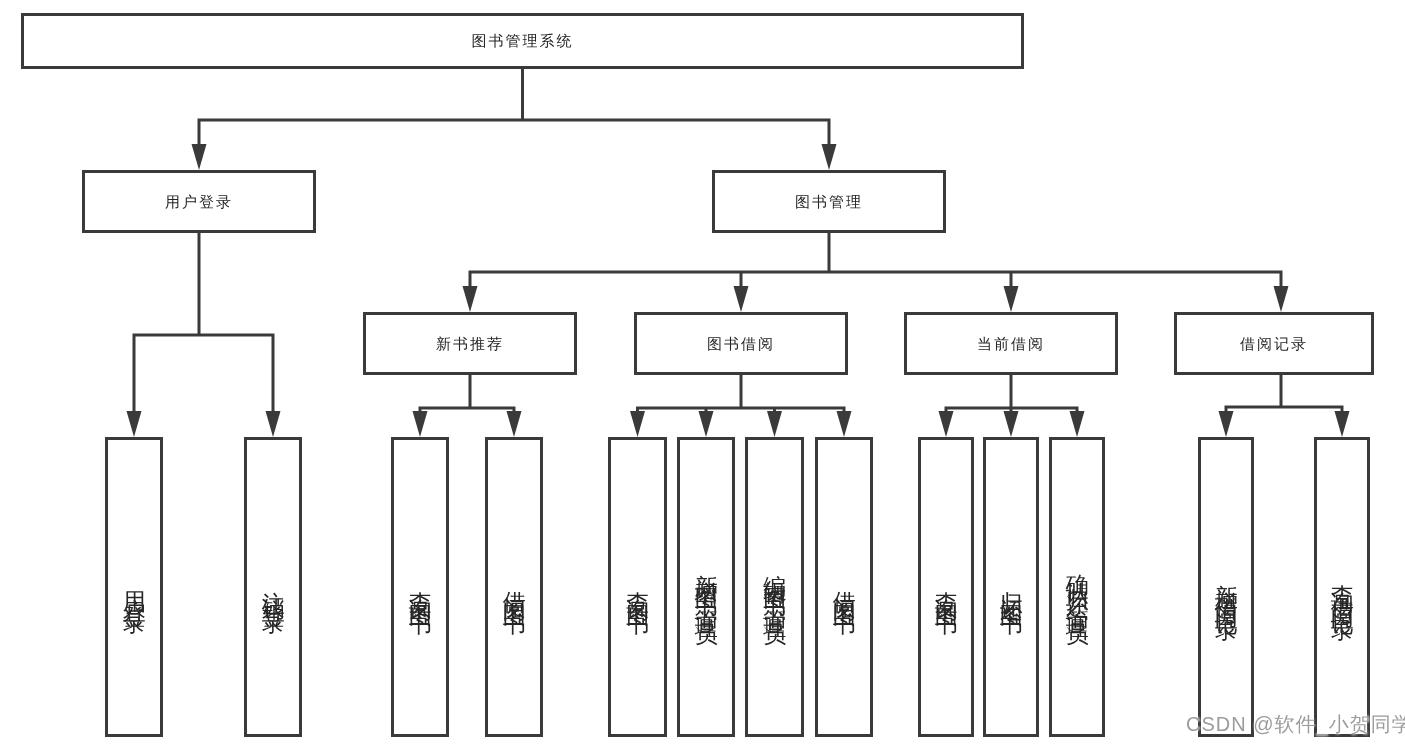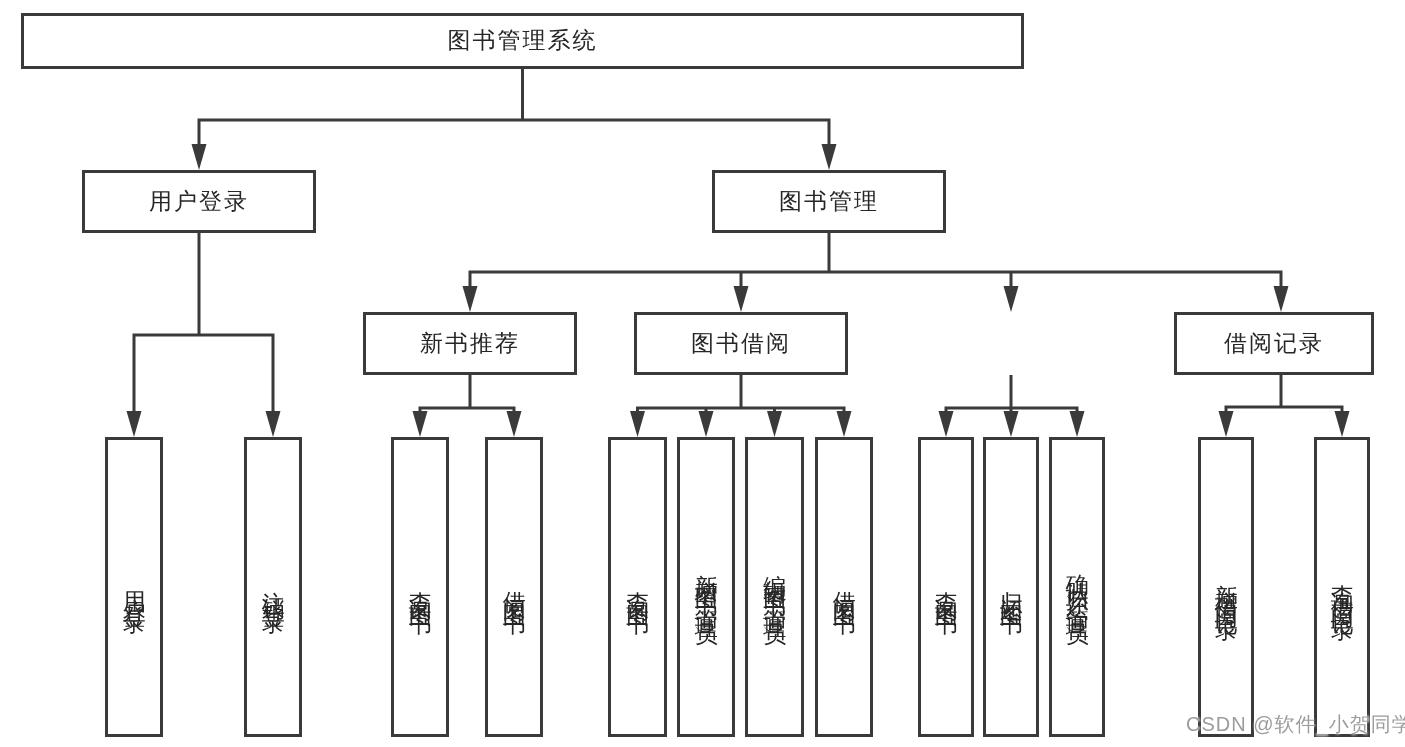--- a/index.html
+++ b/index.html
@@ -13,21 +13,21 @@
   .edges{position:absolute;left:0;top:0;z-index:1;}
   .node{
     position:absolute;
     z-index:2;
     box-sizing:border-box;
     background:#ffffff;
     border:3px solid #3a3a3a;
     display:flex;
     align-items:center;
     justify-content:center;
-    font-size:23px;
+    font-size:15px;
     letter-spacing:2px;
     color:#262626;
     text-align:center;
     line-height:1.2;
   }
   .leaf{
     writing-mode:vertical-rl;
     text-orientation:mixed;
     letter-spacing:7px;
     font-size:23px;
@@ -96,20 +96,21 @@
     </g>
   </svg>
 
   <div class="node" style="left:21px;top:13px;width:1003px;height:56px;">图书管理系统</div>
 
   <div class="node" style="left:82px;top:170px;width:234px;height:63px;">用户登录</div>
   <div class="node" style="left:712px;top:170px;width:234px;height:63px;">图书管理</div>
 
   <div class="node" style="left:634px;top:312px;width:214px;height:63px;">图书借阅</div>
   <div class="node" style="left:363px;top:312px;width:214px;height:63px;">新书推荐</div>
+  <div class="node" style="left:904px;top:312px;width:214px;height:63px;">当前借阅</div>
   <div class="node" style="left:1174px;top:312px;width:200px;height:63px;">借阅记录</div>
 
   <div class="node leaf" style="left:105px;top:437px;width:58px;height:300px;">用户登录</div>
   <div class="node leaf" style="left:244px;top:437px;width:58px;height:300px;">注销登录</div>
 
   <div class="node leaf" style="left:391px;top:437px;width:58px;height:300px;">查询图书</div>
   <div class="node leaf" style="left:485px;top:437px;width:58px;height:300px;">借阅图书</div>
 
   <div class="node leaf" style="left:608px;top:437px;width:59px;height:300px;">查询图书</div>
   <div class="node leaf" style="left:677px;top:437px;width:58px;height:300px;">新增图书（管理员）</div>

